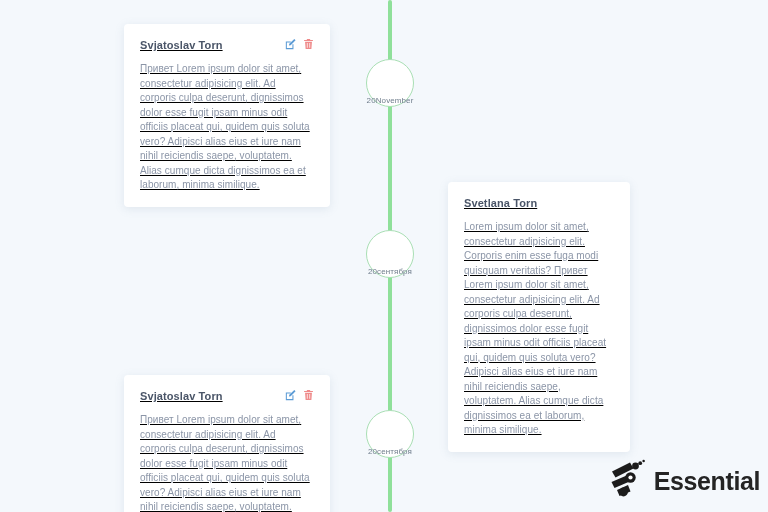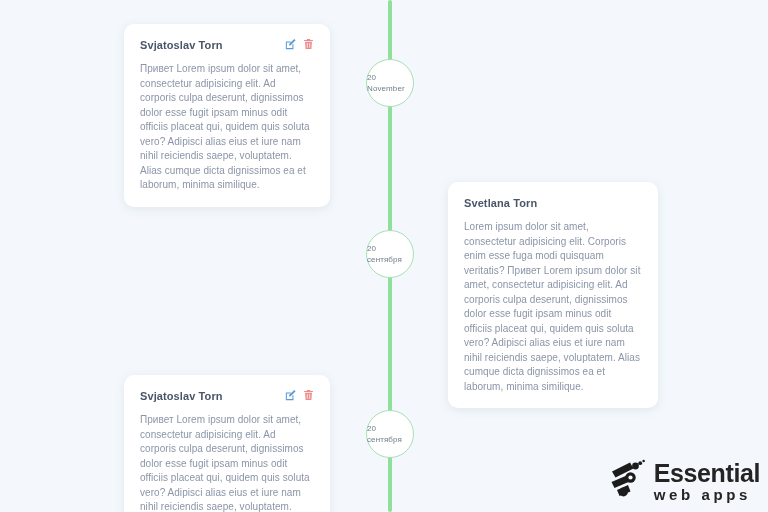--- a/index.html
+++ b/index.html
@@ -36,44 +36,44 @@
   
   .date-marker {
     position: absolute;
     width: 48px;
     height: 48px;
     border-radius: 50%;
     background: #ffffff;
     border: 1.5px solid #a9dfb4;
     box-sizing: border-box;
     display: flex;
-    flex-direction: column;
-    align-items: flex-start;
+    align-items: flex-end;
     justify-content: center;
     left: 366px;
     z-index: 3;
   }
   .date-marker .d-day,
   .date-marker .d-month {
     font-size: 8px;
     line-height: 11px;
     color: #6f7d8c;
     text-align: center;
     letter-spacing: .1px;
     white-space: nowrap;
   }
 
   
   .tl-card {
     position: absolute;
     background: #ffffff;
-    border-radius: 10px;
+    border-radius: 4px;
     box-shadow: 0 2px 10px rgba(120, 140, 170, 0.16);
     box-sizing: border-box;
     padding: 14px 16px 14px 16px;
+    text-decoration: underline;
   }
   .tl-card-head {
     display: flex;
     align-items: flex-start;
     justify-content: space-between;
     margin-bottom: 10px;
   }
   .tl-card-title {
     font-size: 11px;
     font-weight: bold;
@@ -165,21 +165,21 @@
             <svg viewBox="0 0 16 16" class="icon-btn" width="11" height="12">
               <g fill="#ef8a8a">
                 <path d="M5.6 0.8 h4.8 v1.4 h4 v1.5 H1.6 V2.2 h4 Z"></path>
                 <path d="M3 4.8 h10 l-0.8 10.4 H3.8 Z M5.6 6.4 v7.2 h1.1 V6.4 Z M9.3 6.4 v7.2 h1.1 V6.4 Z"></path>
               </g>
             </svg>
           </div>
         </div>
         <div class="tl-card-body">Привет Lorem ipsum dolor sit amet, consectetur adipisicing elit. Ad corporis culpa deserunt, dignissimos dolor esse fugit ipsam minus odit officiis placeat qui, quidem quis soluta vero? Adipisci alias eius et iure nam nihil reiciendis saepe, voluptatem. Alias cumque dicta dignissimos ea et laborum, minima similique.</div>
       </div>
-      <div class="tl-card" style="left: 448px; top: 182px; width: 210px;">
+      <div class="tl-card" style="left: 448px; top: 182px; width: 182px;">
         <div class="tl-card-head">
           <div class="tl-card-title">Svetlana Torn</div>
         </div>
         <div class="tl-card-body">Lorem ipsum dolor sit amet, consectetur adipisicing elit. Corporis enim esse fuga modi quisquam veritatis? Привет Lorem ipsum dolor sit amet, consectetur adipisicing elit. Ad corporis culpa deserunt, dignissimos dolor esse fugit ipsam minus odit officiis placeat qui, quidem quis soluta vero? Adipisci alias eius et iure nam nihil reiciendis saepe, voluptatem. Alias cumque dicta dignissimos ea et laborum, minima similique.</div>
       </div>
       <div class="tl-card" style="left: 124px; top: 375px; width: 206px;">
         <div class="tl-card-head">
           <div class="tl-card-title">Svjatoslav Torn</div>
           <div class="tl-card-actions">
             <svg viewBox="0 0 16 16" class="icon-btn" width="11" height="12">
@@ -209,17 +209,16 @@
           <circle cx="15.5" cy="34" r="4.4"></circle>
           <circle cx="27.5" cy="8" r="3.4"></circle>
           <circle cx="32.2" cy="5.2" r="1.9"></circle>
           <circle cx="35.6" cy="2.9" r="1.25"></circle>
         </g>
         <circle cx="22.5" cy="19.5" r="2.1" fill="#ffffff"></circle>
       </svg>
     </span>
     <span class="brand-words">
       <span class="brand-primary">Essential</span>
-      <span class="brand-secondary">web apps</span>
     </span>
   </div>
 
 </div>
 
 </body></html>

